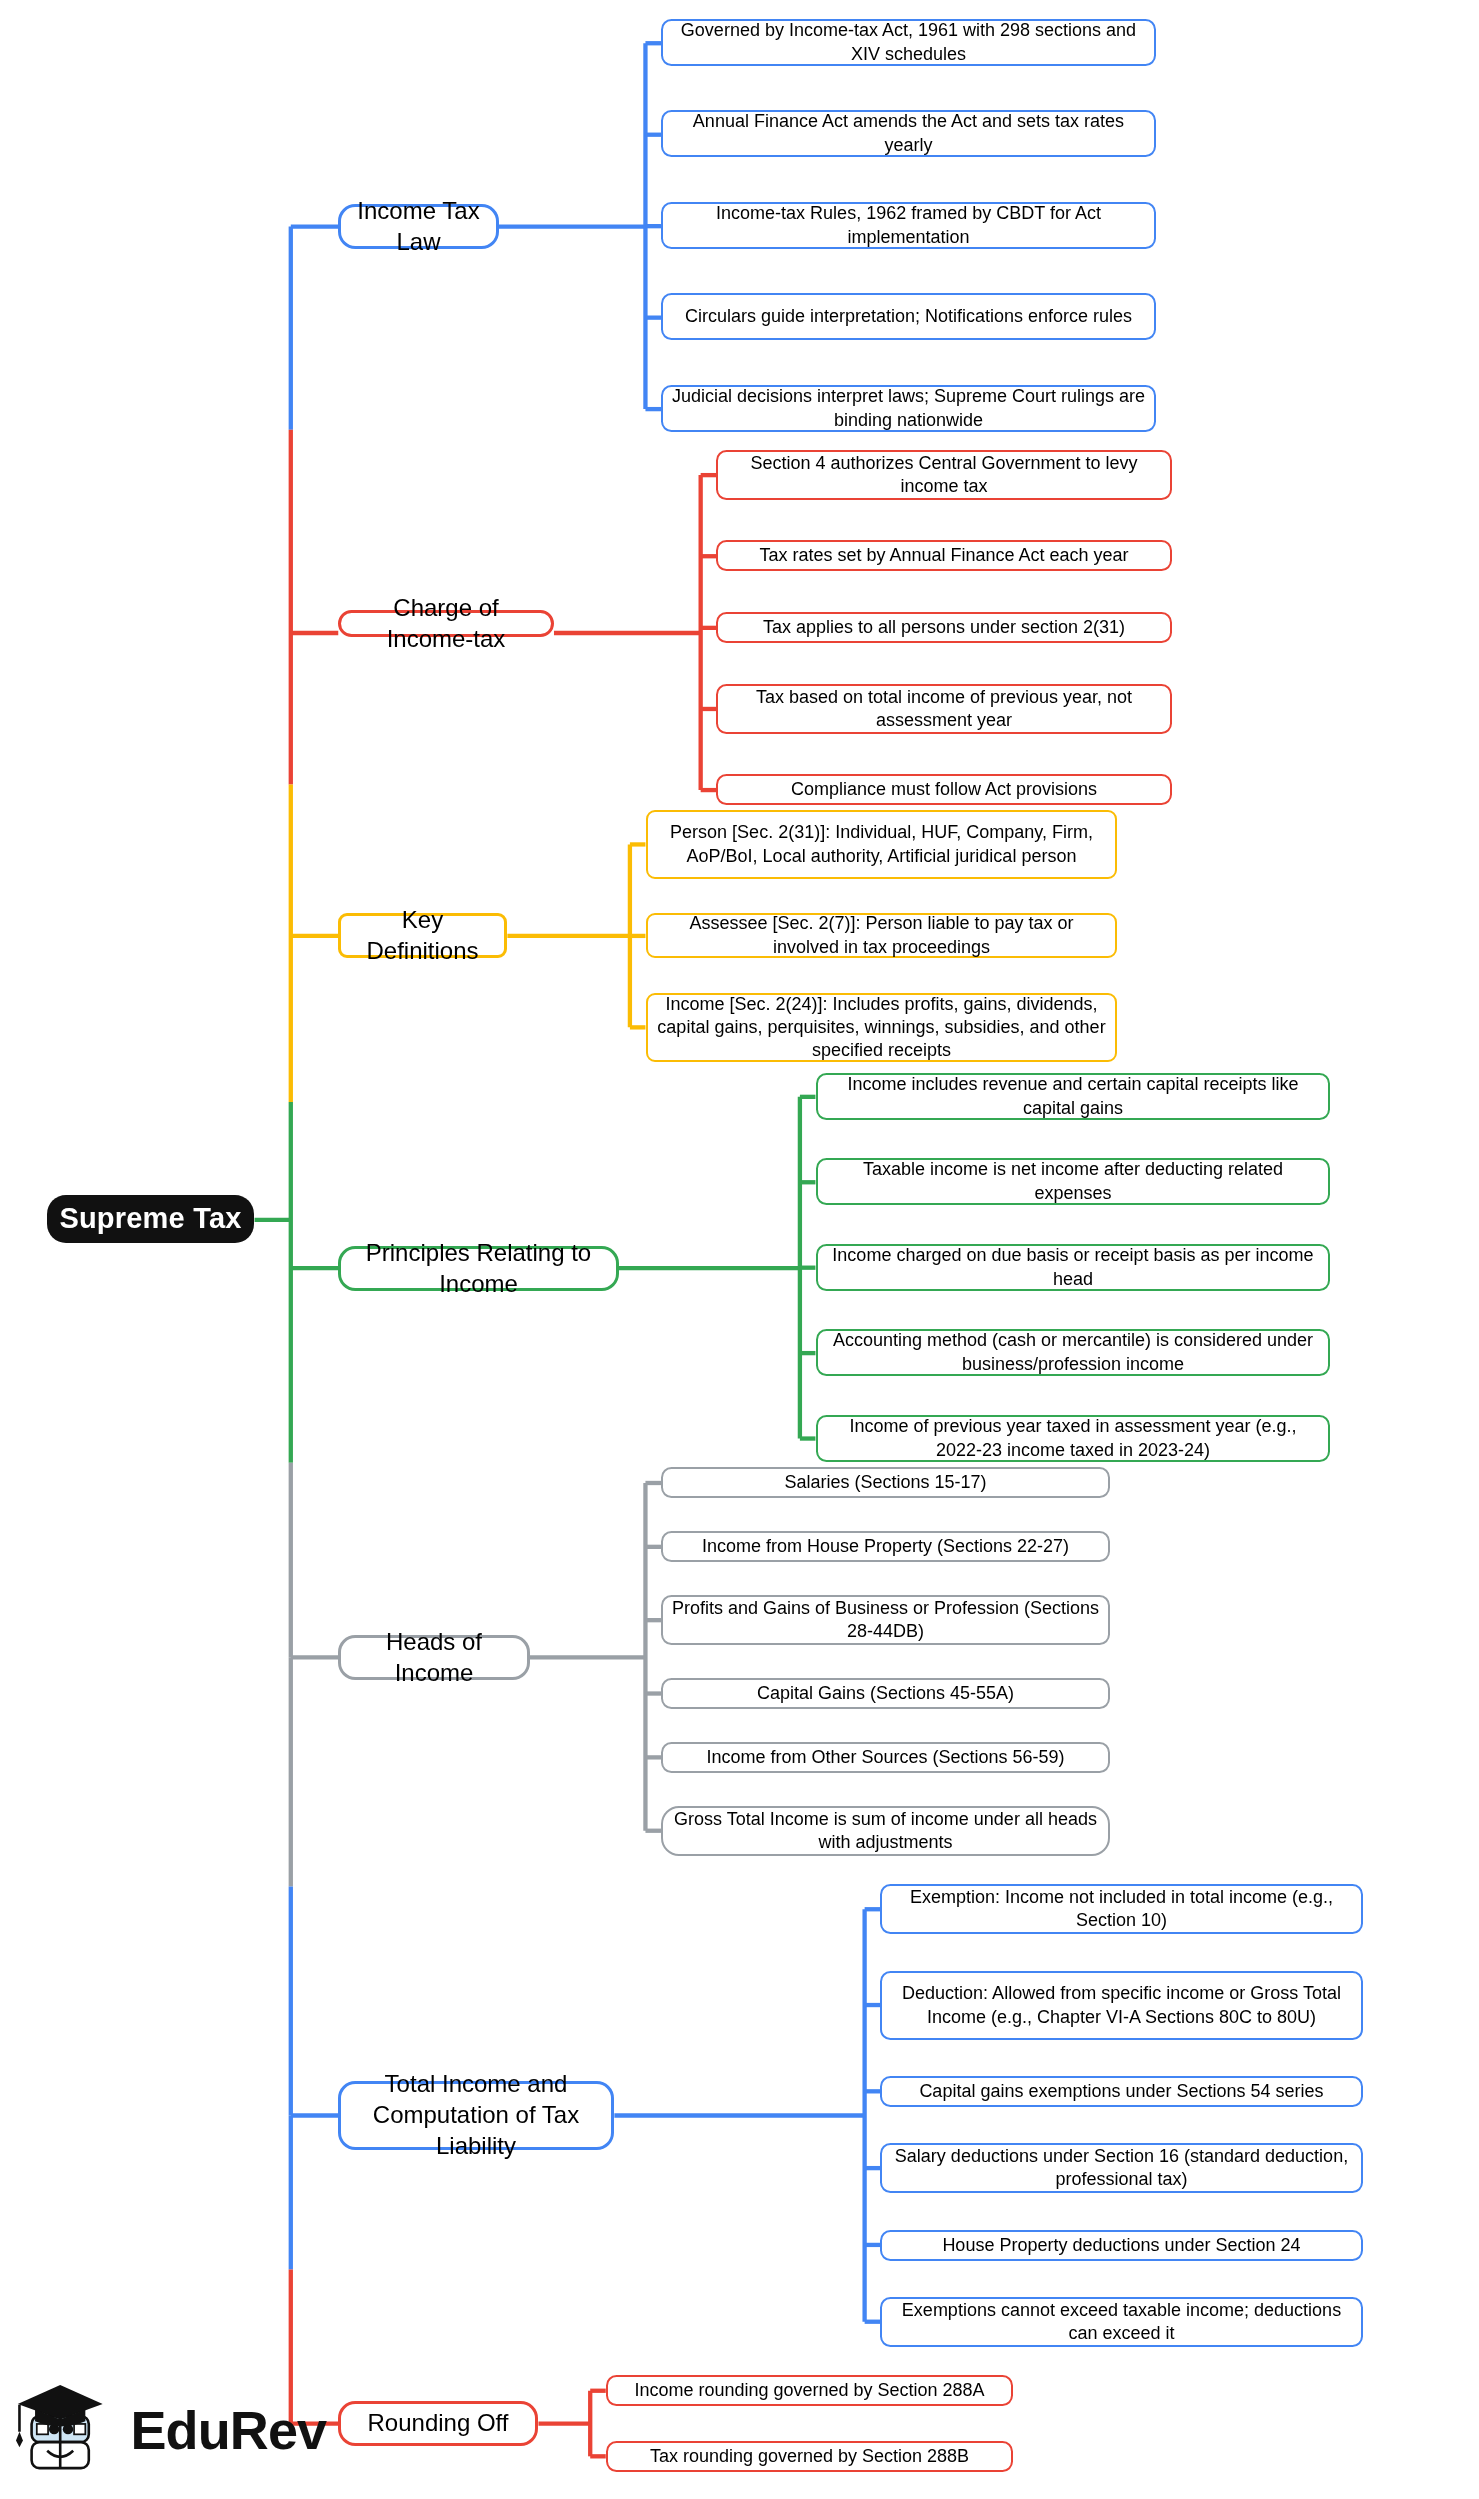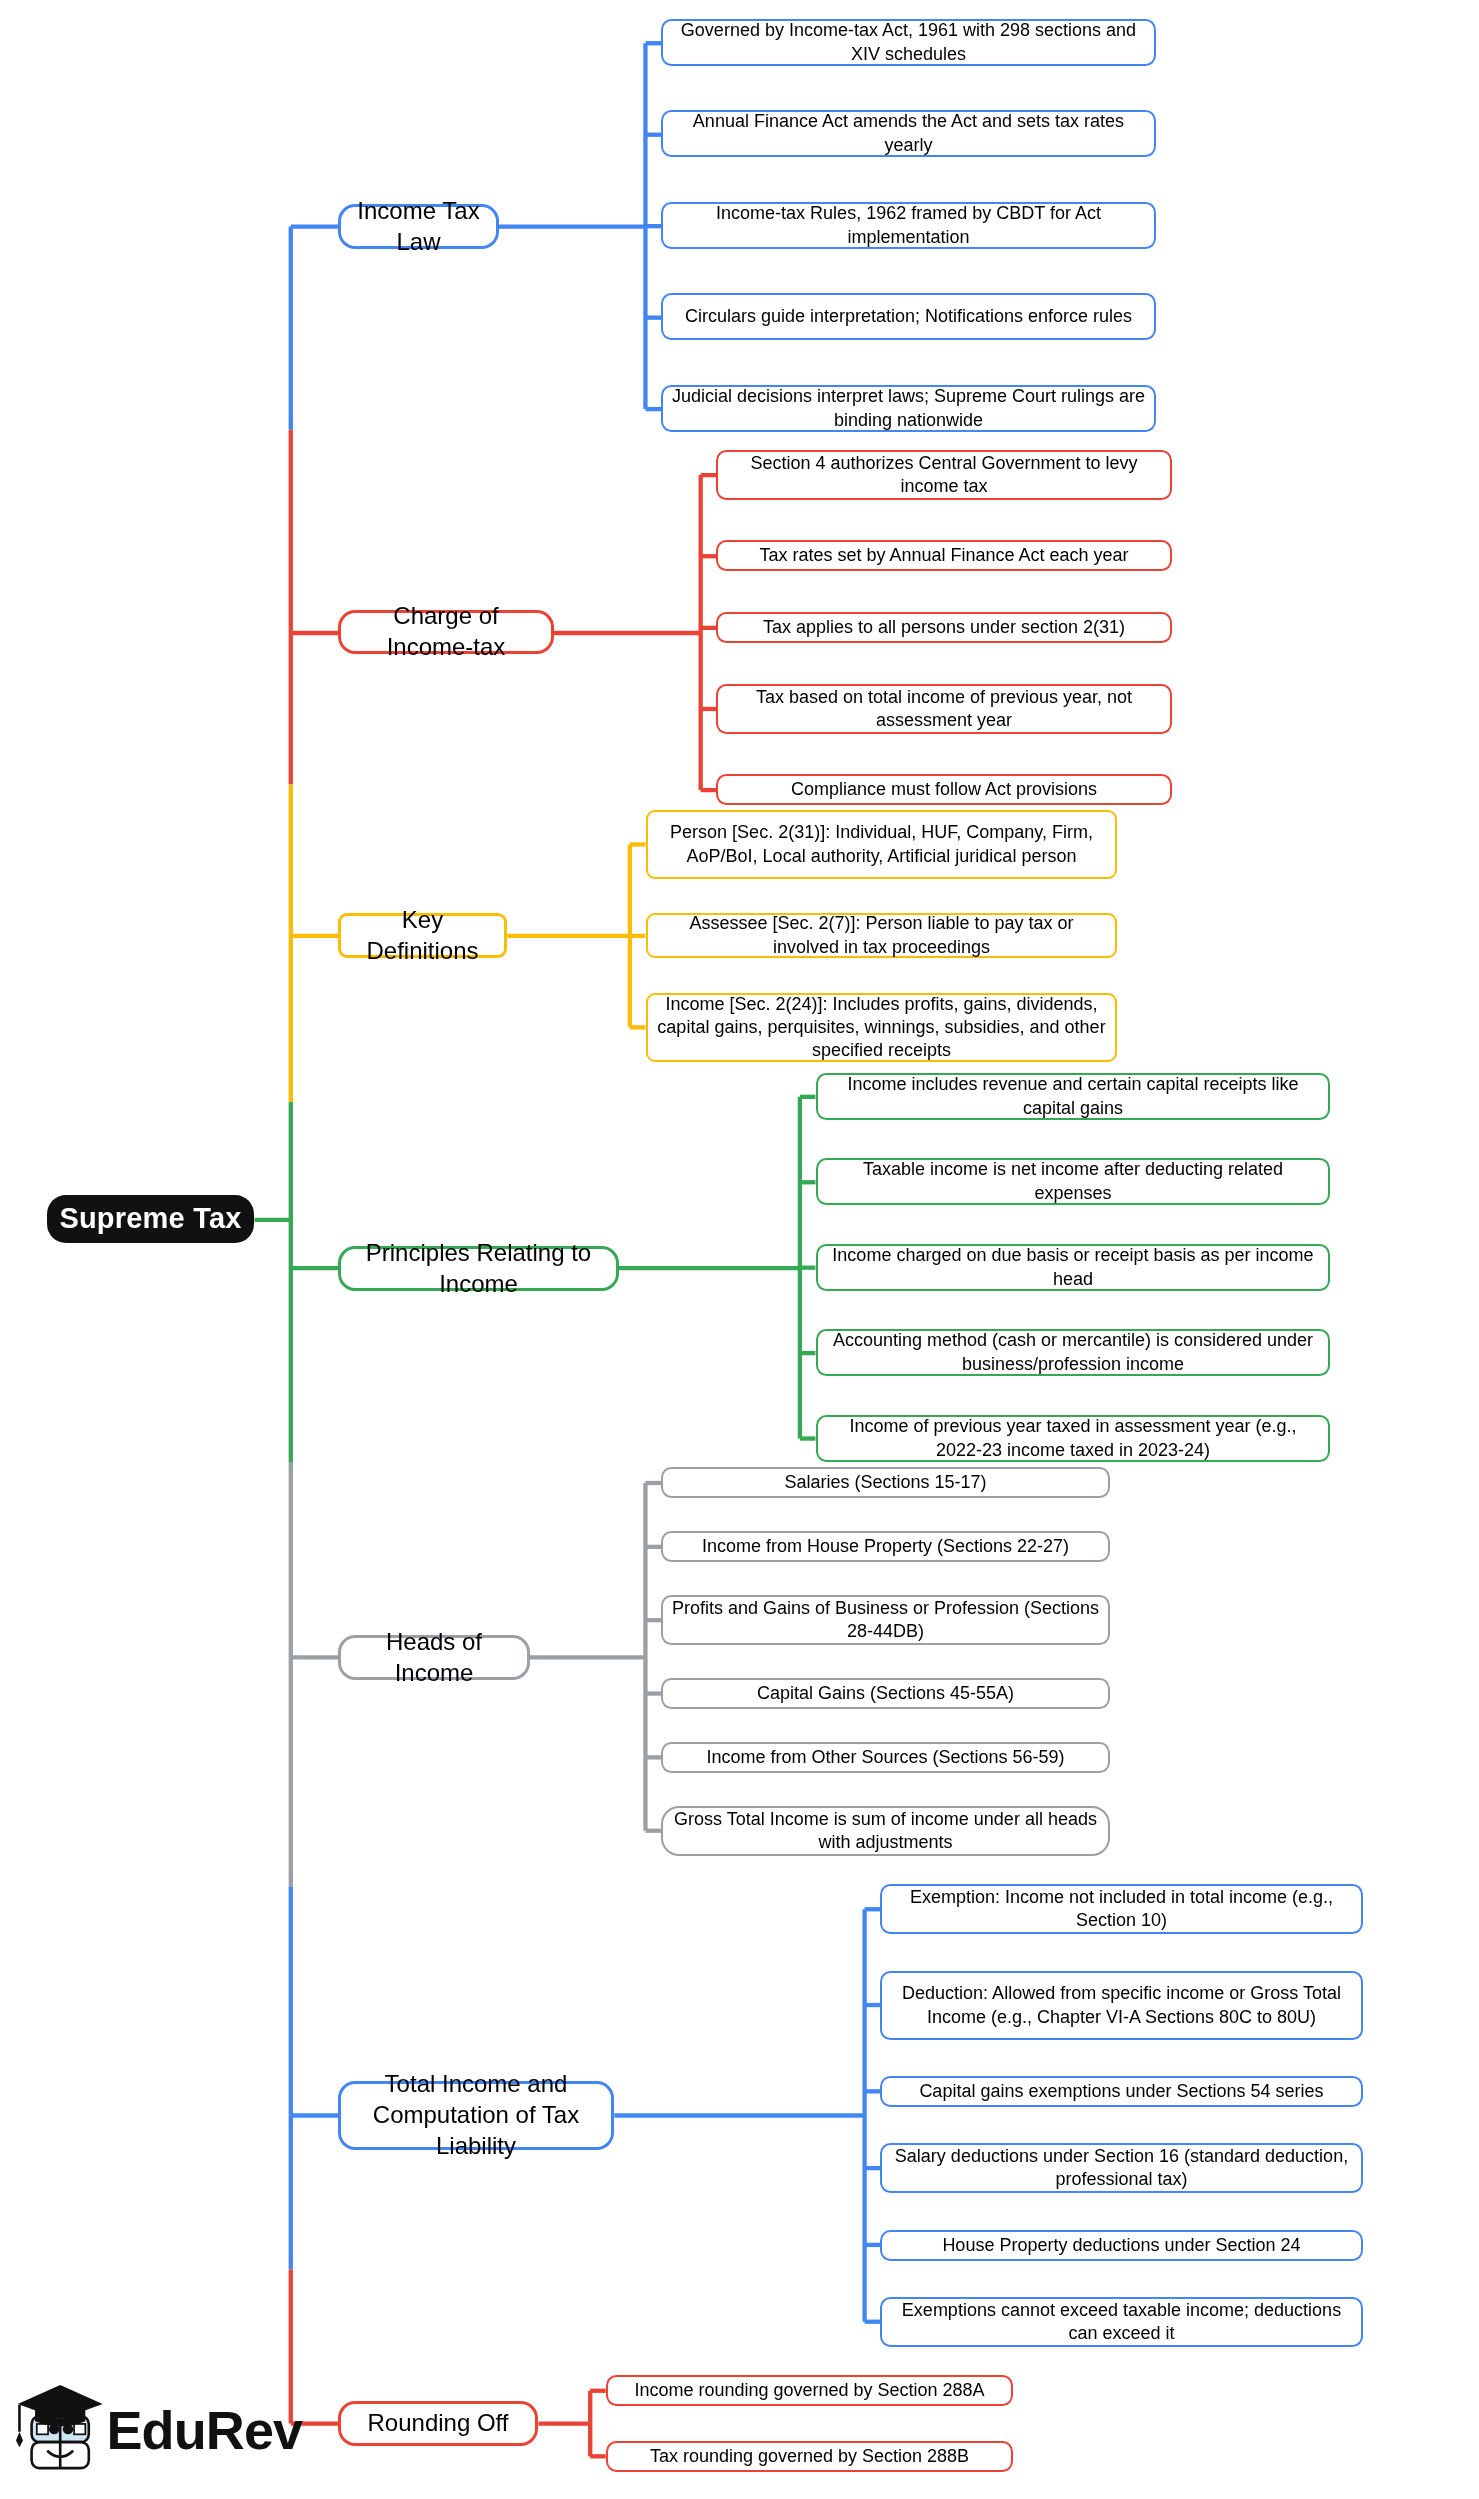--- a/index.html
+++ b/index.html
@@ -42,21 +42,21 @@
   .c-blue  {border-color:#4285F4;}
   .c-red   {border-color:#EA4335;}
   .c-yellow{border-color:#FBBC04;border-radius:9px;}
   .c-green{border-color:#34A853;}
   .c-gray  {border-color:#9AA0A6;}
 
   
   #logo{
     position:absolute;left:15.5px;top:2369px;
     width:276px;height:121px;
-    display:flex;align-items:center;gap:0;
+    display:flex;align-items:center;gap:24px;
   }
   #logo .mark{width:91px;height:104px;flex:0 0 auto;}
   #logo .wordmark{
     font-size:54px;font-weight:bold;color:#111;
     letter-spacing:-0.9px;line-height:1;
     font-family:"Liberation Sans", sans-serif;
   }
 </style>
 </head>
 <body>
@@ -159,21 +159,21 @@
     </div>
     <div class="node leaf c-red" style="left: 716px; top: 612px; width: 456px; height: 31px;">
       <span>Tax applies to all persons under section 2(31)</span>
     </div>
     <div class="node leaf c-red" style="left: 716px; top: 684px; width: 456px; height: 50px;">
       <span>Tax based on total income of previous year, not assessment year</span>
     </div>
     <div class="node leaf c-red" style="left: 716px; top: 774px; width: 456px; height: 31px;">
       <span>Compliance must follow Act provisions</span>
     </div>
-    <div class="node branch c-red" style="left: 338px; top: 610px; width: 216px; height: 44px;">
+    <div class="node branch c-red" style="left: 338px; top: 610px; width: 216px; height: 27px;">
       <span>Charge of Income-tax</span>
     </div>
     <div class="node leaf c-yellow" style="left: 646px; top: 810px; width: 471px; height: 69px;">
       <span>Person [Sec. 2(31)]: Individual, HUF, Company, Firm, AoP/BoI, Local authority, Artificial juridical person</span>
     </div>
     <div class="node leaf c-yellow" style="left: 646px; top: 913px; width: 471px; height: 45px;">
       <span>Assessee [Sec. 2(7)]: Person liable to pay tax or involved in tax proceedings</span>
     </div>
     <div class="node leaf c-yellow" style="left: 646px; top: 993px; width: 471px; height: 69px;">
       <span>Income [Sec. 2(24)]: Includes profits, gains, dividends, capital gains, perquisites, winnings, subsidies, and other specified receipts</span>

